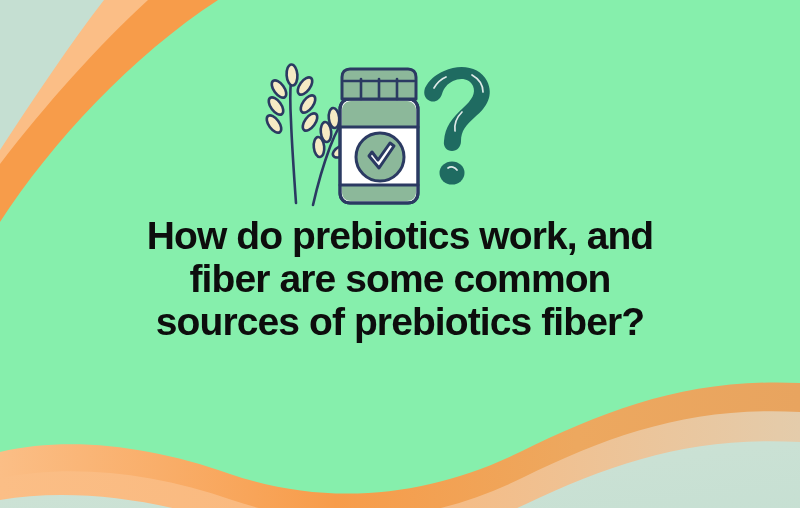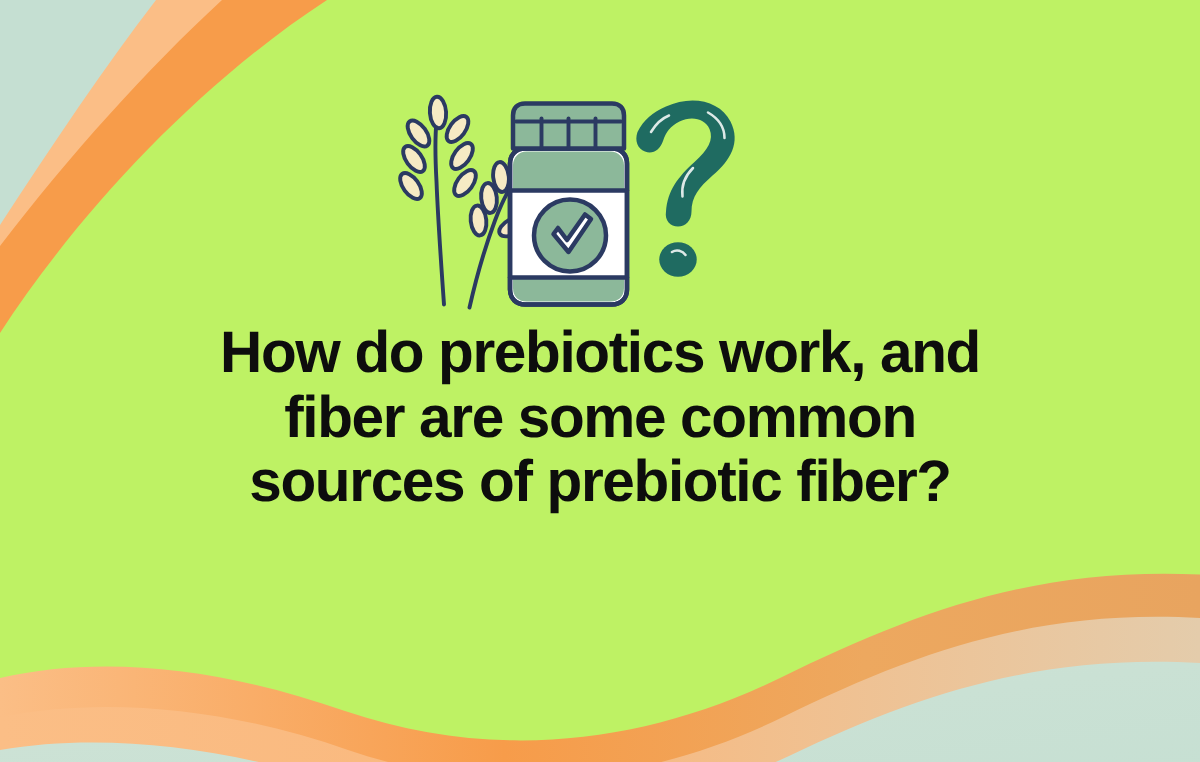--- a/index.html
+++ b/index.html
@@ -6,21 +6,21 @@
   html, body {
     margin: 0;
     padding: 0;
     background: #ffffff;
   }
   #canvas {
     position: relative;
     width: 800px;
     height: 508px;
     overflow: hidden;
-    background: #bef264;
+    background: #86efac;
     font-family: "Liberation Sans", sans-serif;
   }
 
   
   .wave-layer {
     position: absolute;
     left: 0;
     top: 0;
     width: 800px;
     height: 508px;
@@ -187,16 +187,16 @@
           <path d="M190,113 C193,111 197,112 199,115"></path>
         </g>
       </g>
 
     </svg>
   </div>
 
   <div id="headline">
     <span class="hl-line">How do prebiotics work, and</span>
     <span class="hl-line">fiber are some common</span>
-    <span class="hl-line">sources of prebiotic fiber?</span>
+    <span class="hl-line">sources of prebiotics fiber?</span>
   </div>
 
 </div>
 
 </body></html>

